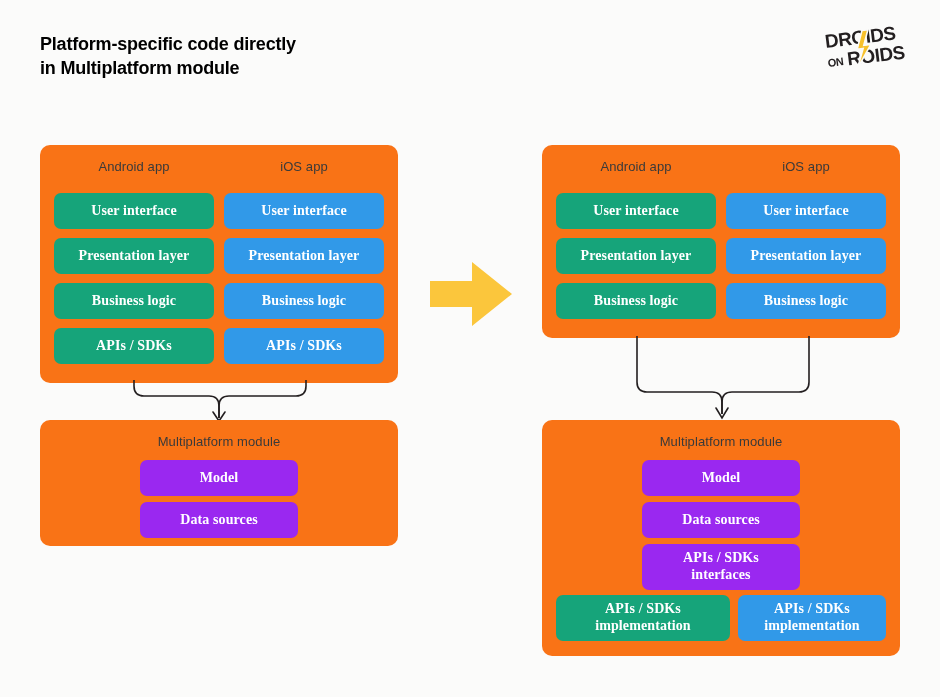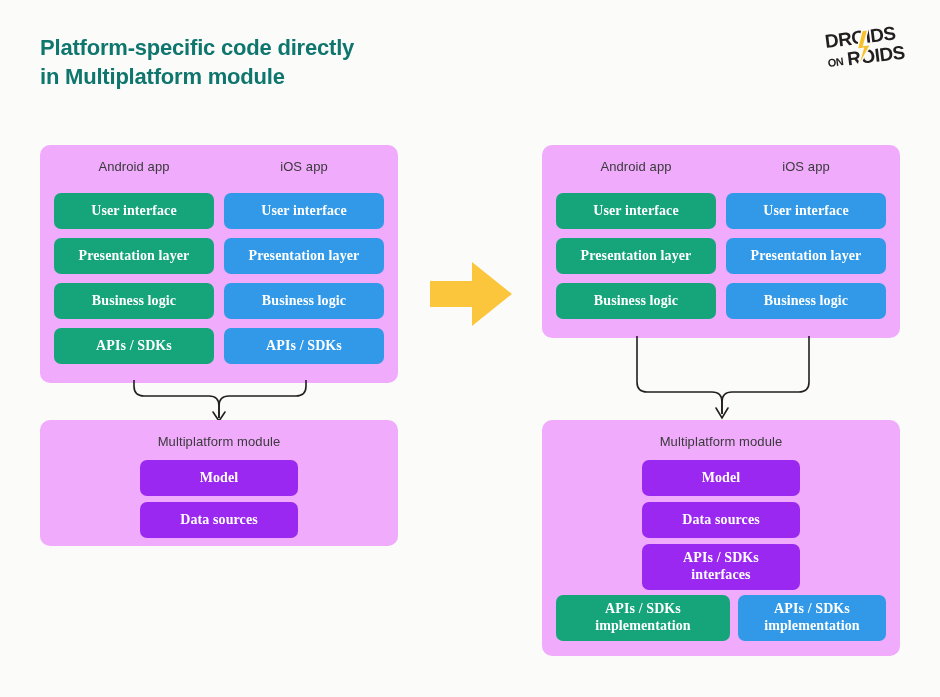--- a/index.html
+++ b/index.html
@@ -14,40 +14,40 @@
     overflow: hidden;
     position: relative;
   }
 
   
   .page-title {
     position: absolute;
     left: 40px;
     top: 33px;
     width: 520px;
-    font-size: 22px;
+    font-size: 18px;
     line-height: 1.33;
     font-weight: bold;
-    color: #0f766e;
+    color: #000000;
     letter-spacing: -0.2px;
     white-space: pre-line;
   }
 
   .logo {
     position: absolute;
     right: 30px;
     top: 24px;
     width: 86px;
     height: 46px;
   }
 
   
   .card {
     position: absolute;
-    background: #f0abfc;
+    background: #f97316;
     border-radius: 10px;
   }
 
   .card-label {
     position: absolute;
     top: 14px;
     font-size: 13px;
     color: #3a3a3a;
     text-align: center;
     font-weight: normal;

